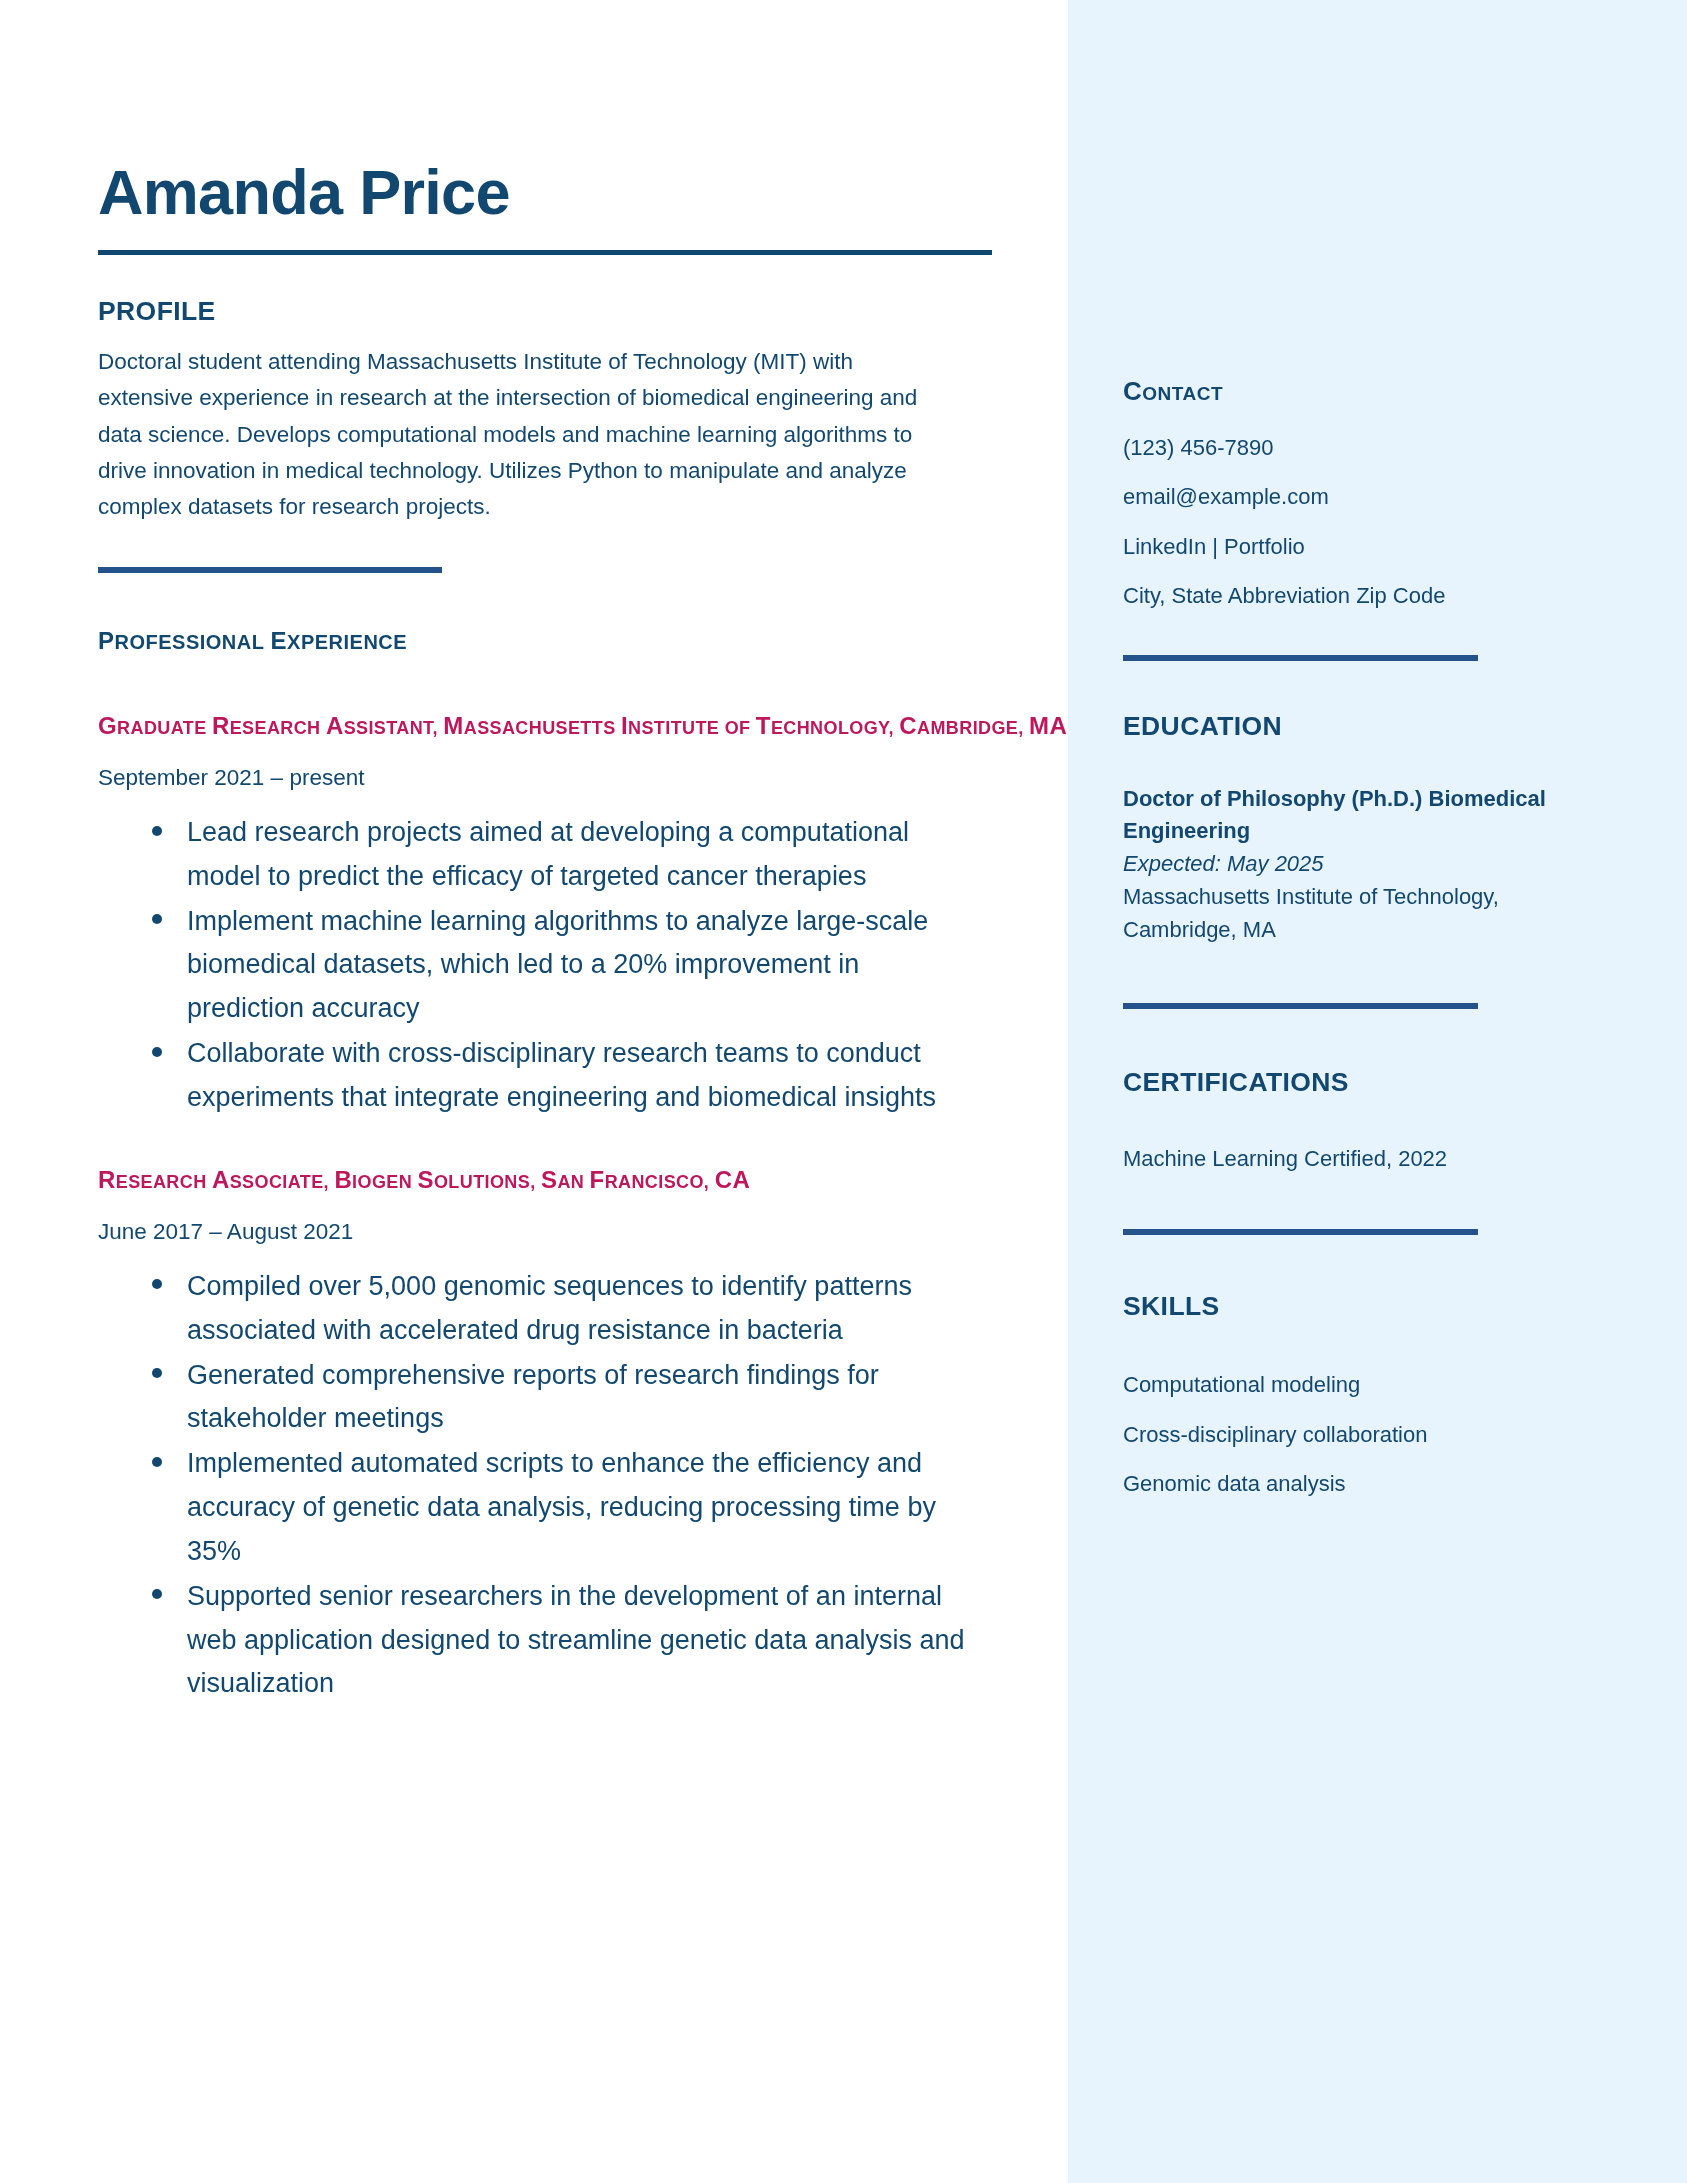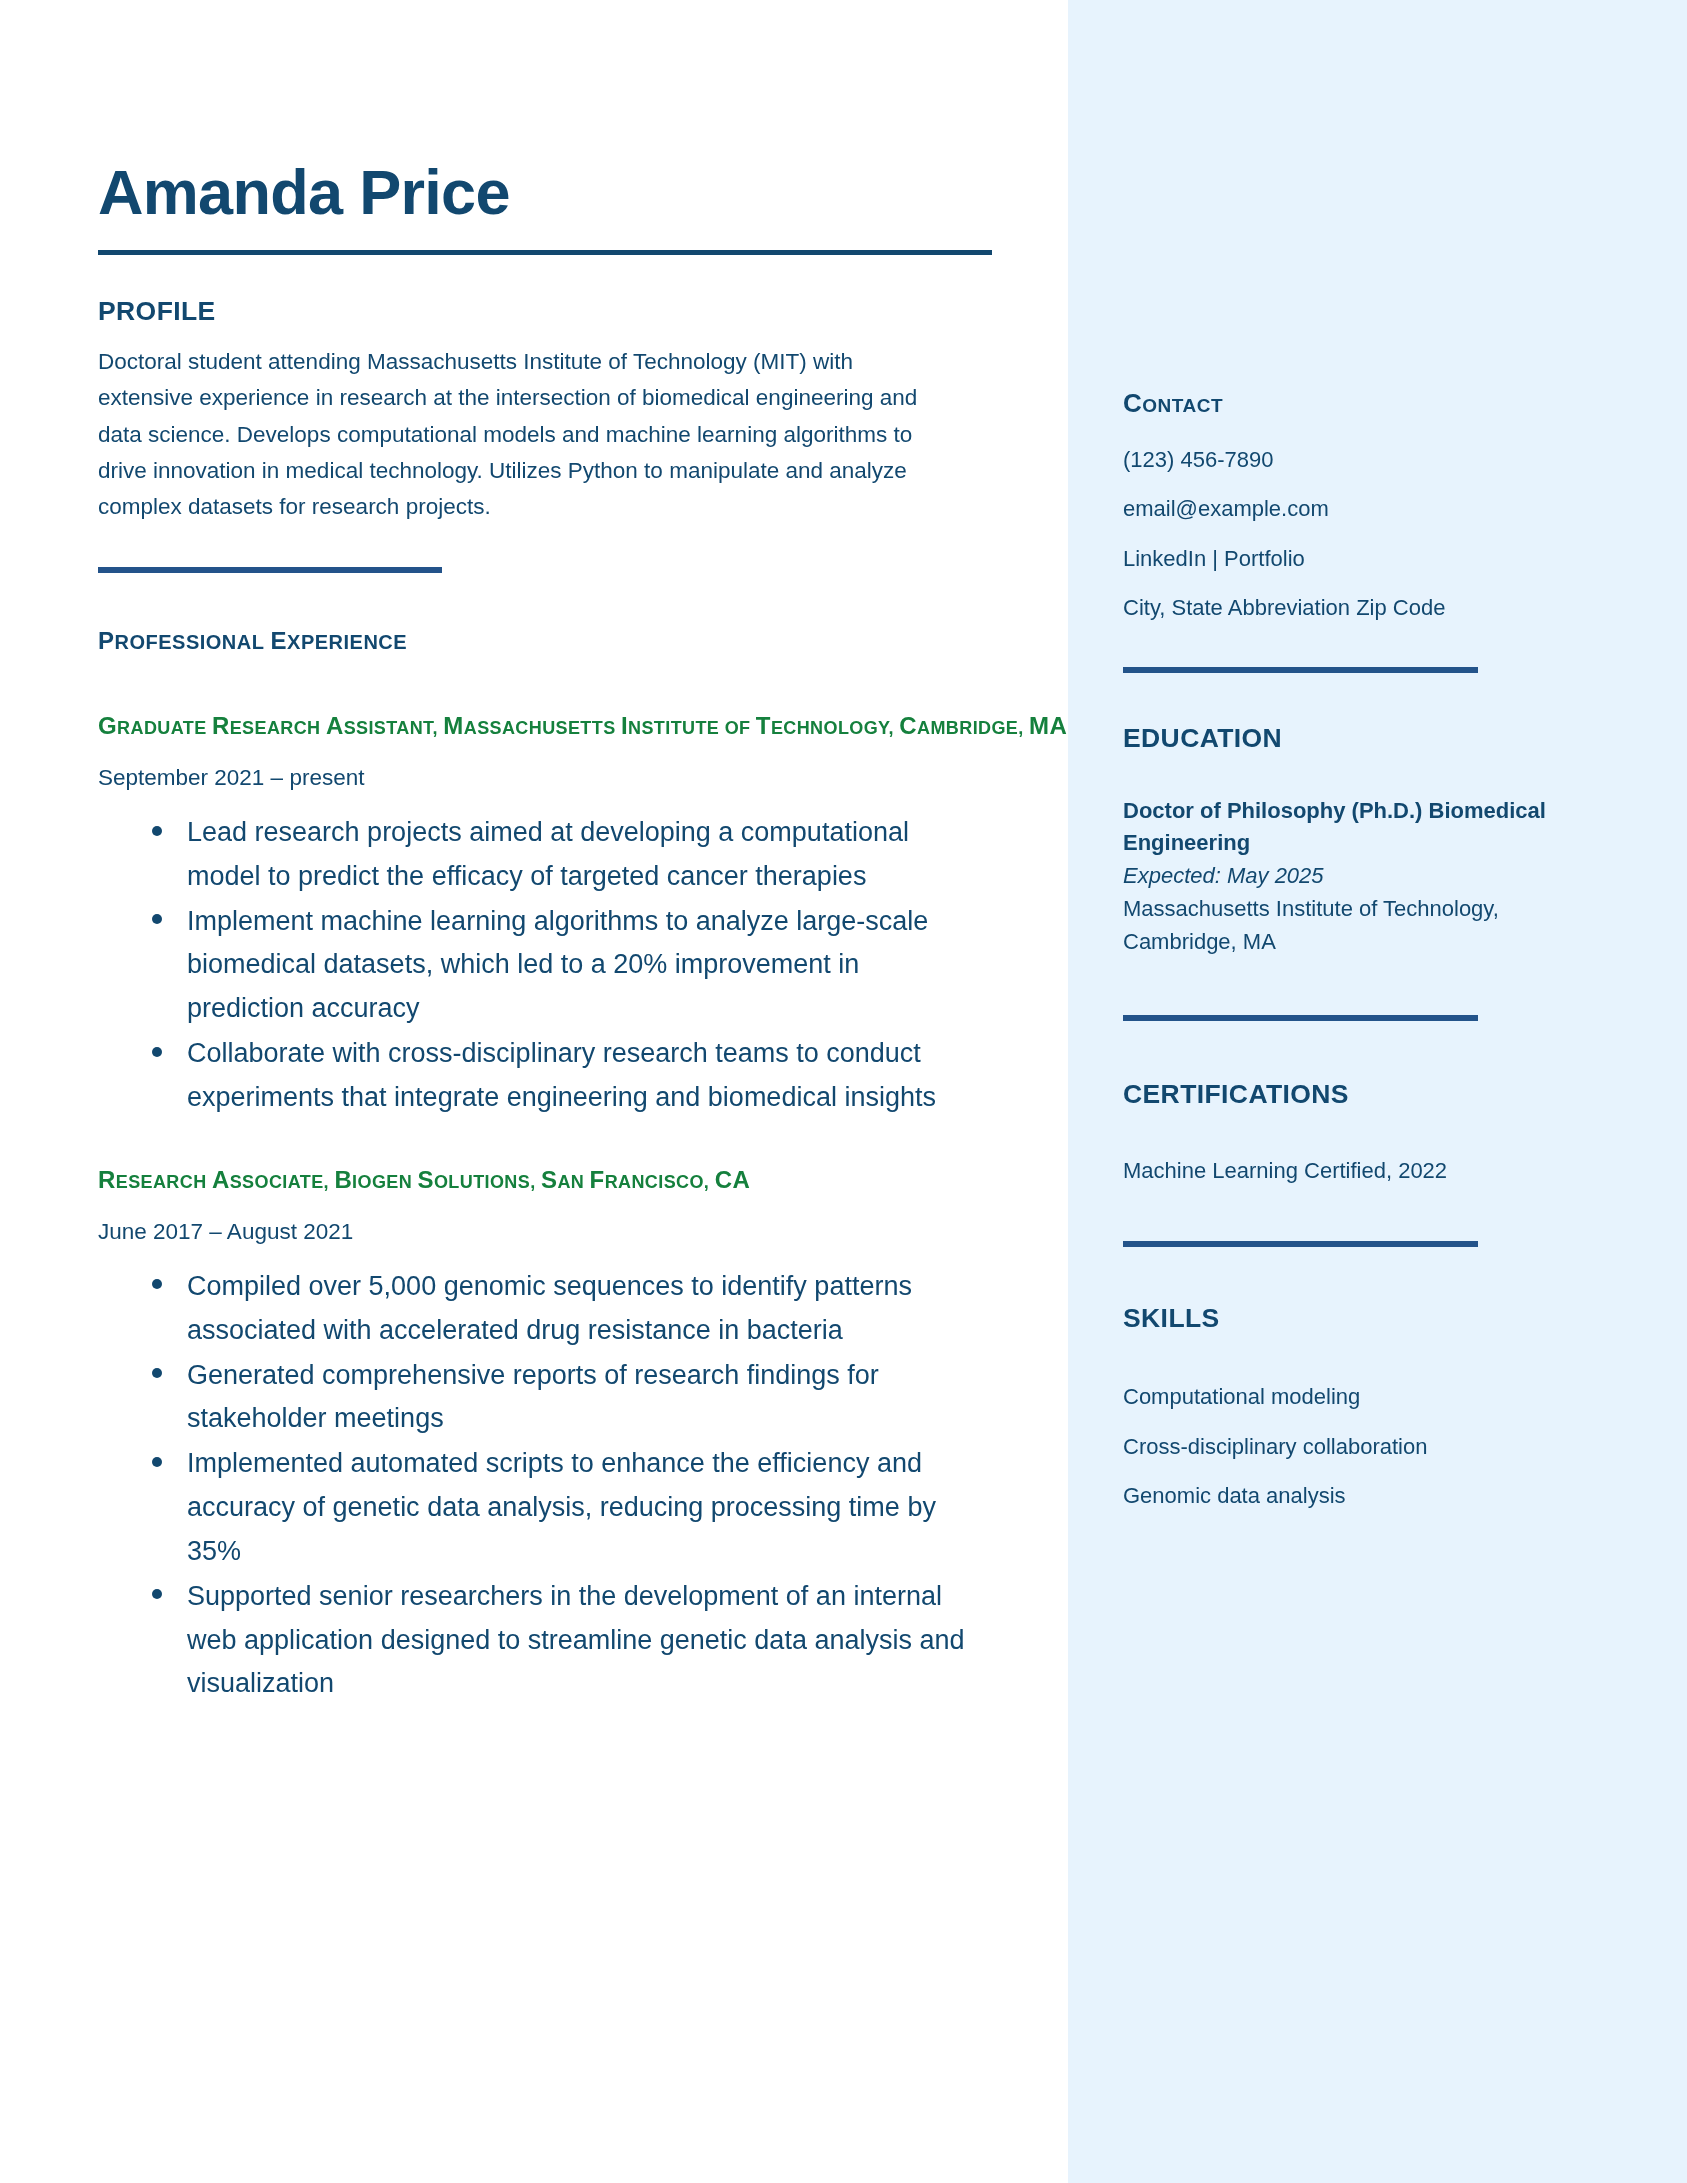--- a/index.html
+++ b/index.html
@@ -90,21 +90,21 @@
     height: 6px;
     background: #23538a;
     margin: 40px 0 0 0;
   }
 
   .job {
     margin-top: 0;
   }
   .job-title {
     font-weight: 700;
-    color: #15803d;
+    color: #be185d;
     font-size: 18px;
     letter-spacing: 0.4px;
     text-transform: uppercase;
     line-height: 1.62;
     width: 820px;
     margin: 0;
   }
   .job-title .big { font-size: 24px; }
 
   .job-dates {
@@ -136,21 +136,21 @@
     width: 10px;
     height: 10px;
     border-radius: 50%;
     background: #12486f;
   }
 
   
   .side-col {
     position: absolute;
     left: 1123px;
-    top: 12px;
+    top: 0;
     width: 476px;
   }
   .side-sec-sc {
     font-weight: 700;
     color: #12486f;
     font-size: 19px;
     letter-spacing: 0.5px;
     text-transform: uppercase;
     margin: 0;
   }

